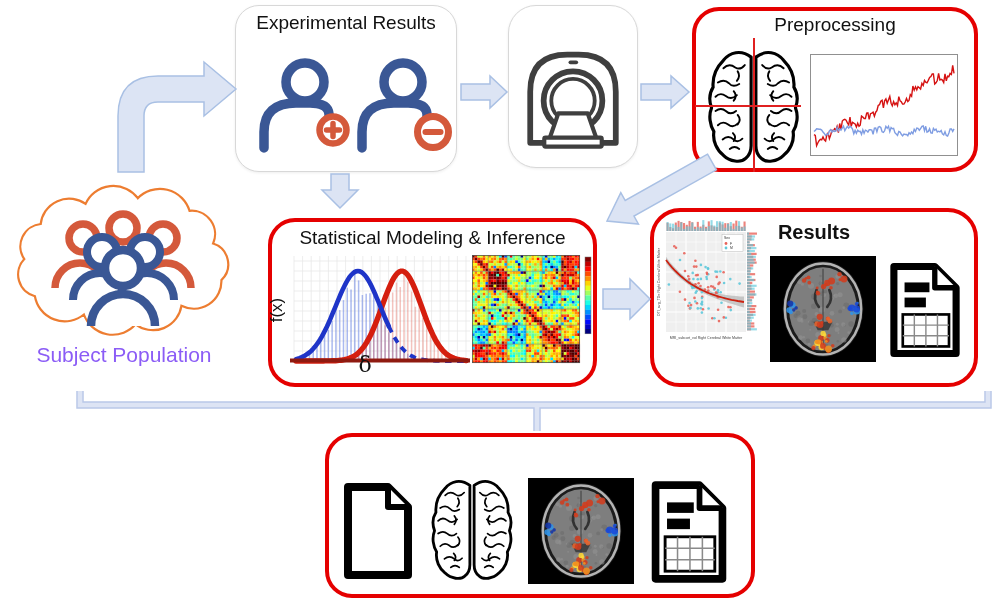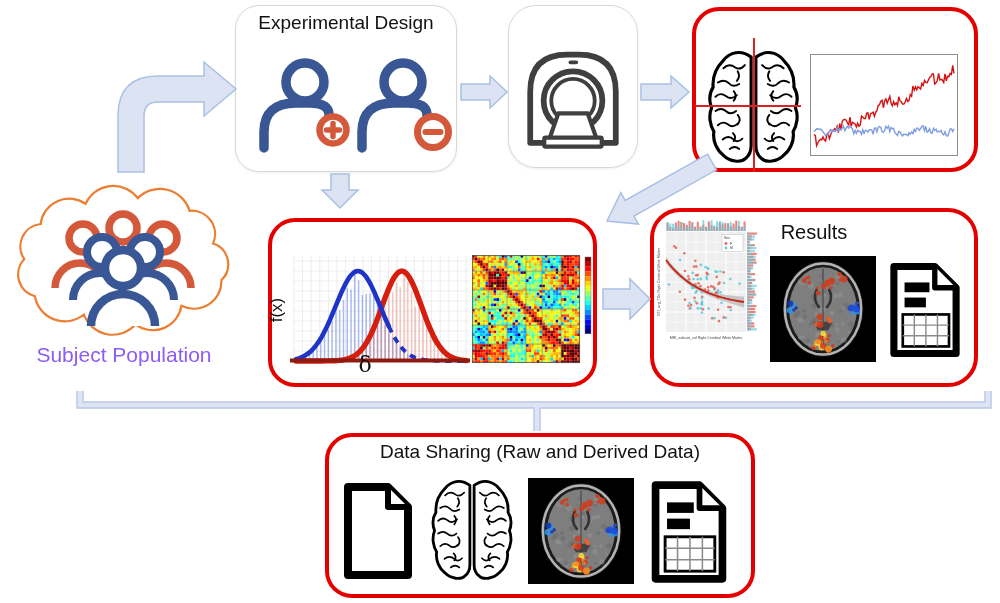--- a/index.html
+++ b/index.html
@@ -61,23 +61,24 @@
     </defs>
   </svg>
 
   <div class="box gray" style="left:235px;top:5px;width:222px;height:167px;"></div>
   <div class="box gray" style="left:508px;top:5px;width:130px;height:163px;border-radius:28px;"></div>
   <div class="box red" style="left:692px;top:7px;width:286px;height:165px;"></div>
   <div class="box red" style="left:268px;top:218px;width:329px;height:169px;"></div>
   <div class="box red" style="left:650px;top:208px;width:328px;height:179px;border-radius:30px;"></div>
   <div class="box red" style="left:325px;top:433px;width:430px;height:165px;"></div>
 
-  <div class="title" style="left:235px;top:12px;width:222px;">Experimental Design</div>
-  <div class="title" style="left:650px;top:221px;width:328px;font-size:20px;">Results</div>
-  <div class="title" style="left:325px;top:441px;width:430px;">Data Sharing (Raw and Derived Data)</div>
+  <div class="title" style="left:235px;top:12px;width:222px;">Experimental Results</div>
+  <div class="title" style="left:692px;top:14px;width:286px;">Preprocessing</div>
+  <div class="title" style="left:268px;top:227px;width:329px;">Statistical Modeling &amp; Inference</div>
+  <div class="title" style="left:650px;top:221px;width:328px;font-size:20px;font-weight:bold;">Results</div>
   <div class="cap" style="left:10px;top:343px;width:228px;">Subject Population</div>
 
   <svg class="abs" style="left:95px;top:45px;" width="150" height="135">
     <path d="M23,127 L23,71 Q23,31 63,31 L109,31 L109,17 L141,44 L109,71 L109,57 L63,57 Q49,57 49,71 L49,127 Z" fill="#dce4f4" stroke="#a9c0e4" stroke-width="1.5"></path>
   </svg>
   <svg class="abs" style="left:459px;top:74px;" width="50" height="38">
     <polygon points="2,10 31,10 31,2 48,18 31,34 31,26 2,26" fill="#dce4f4" stroke="#a9c0e4" stroke-width="1.5"></polygon>
   </svg>
   <svg class="abs" style="left:639px;top:74px;" width="52" height="38">
     <polygon points="2,10 32,10 32,2 50,18 32,34 32,26 2,26" fill="#dce4f4" stroke="#a9c0e4" stroke-width="1.5"></polygon>

